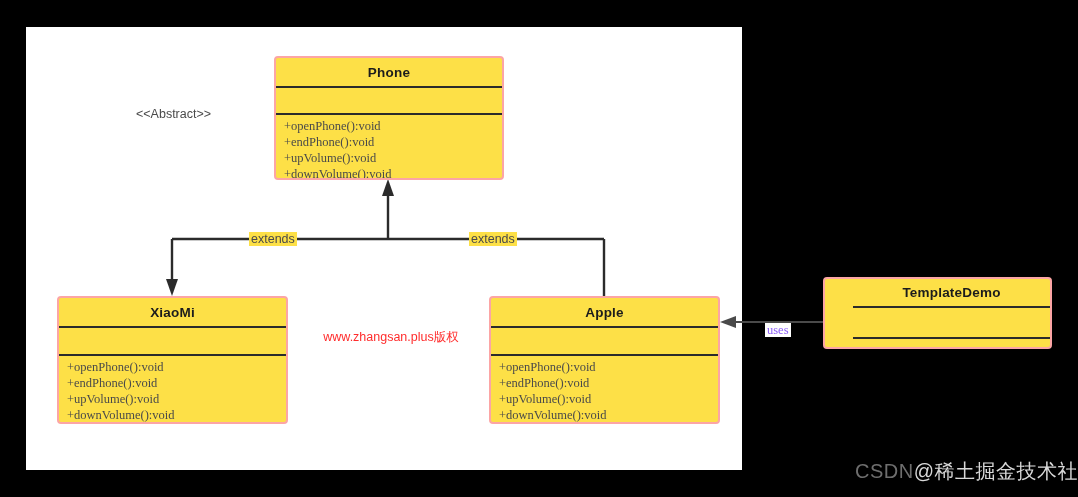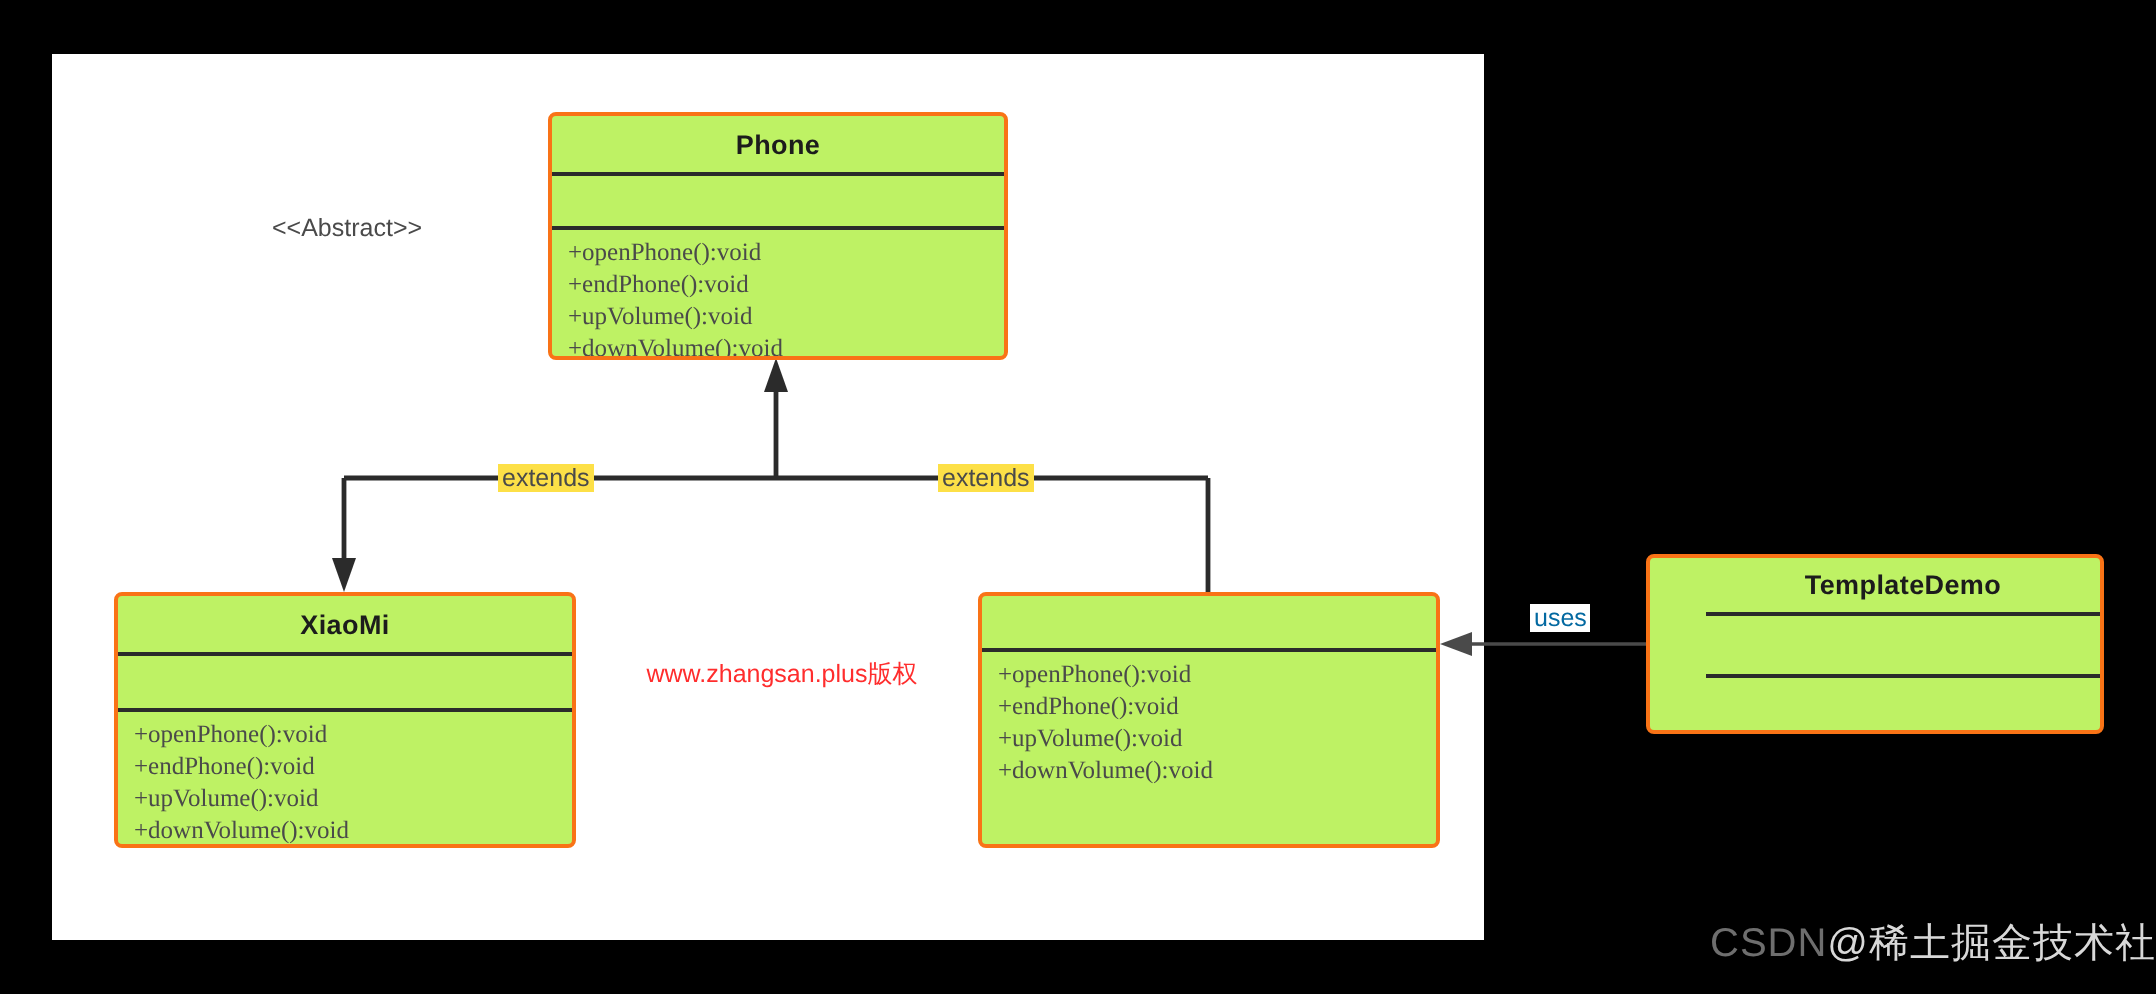--- a/index.html
+++ b/index.html
@@ -30,22 +30,22 @@
     top: 27px;
     width: 716px;
     height: 443px;
     background: #ffffff;
     box-sizing: border-box;
   }
 
   
   .uml-box {
     position: absolute;
-    background: #bef264;
-    border: 2px solid #f97316;
+    background: #fde047;
+    border: 2px solid #fca5a5;
     border-radius: 4px;
     box-sizing: border-box;
     overflow: hidden;
   }
   .uml-title {
     text-align: center;
     font-weight: bold;
     color: #1c1c1c;
     font-size: 13.5px;
     letter-spacing: .2px;
@@ -80,21 +80,21 @@
   #box-xiaomi       { left: 57px;  top: 296px; width: 231px; height: 128px; }
   #box-xiaomi .uml-title   { height: 30px; }
   #box-xiaomi .uml-attrs   { height: 28px; }
   #box-xiaomi .uml-methods { height: 66px; }
 
   #box-apple        { left: 489px; top: 296px; width: 231px; height: 128px; }
   #box-apple .uml-title   { height: 30px; }
   #box-apple .uml-attrs   { height: 28px; }
   #box-apple .uml-methods { height: 66px; }
 
-  #box-templatedemo { left: 823px; top: 277px; width: 229px; height: 90px; padding-left: 28px; }
+  #box-templatedemo { left: 823px; top: 277px; width: 229px; height: 72px; padding-left: 28px; }
   #box-templatedemo .uml-title   { height: 29px; }
   #box-templatedemo .uml-attrs   { height: 31px; }
   #box-templatedemo .uml-methods { height: 28px; }
 
   
   .stereotype {
     position: absolute;
     left: 136px;
     top: 107px;
     font-size: 12.5px;
@@ -109,23 +109,24 @@
     font-size: 12.5px;
     color: #4a4a4a;
     background: #fde047;
     padding: 0 2px;
     white-space: nowrap;
     line-height: 14px;
   }
   #label-extends-left  { left: 249px; top: 232px; }
   #label-extends-right { left: 469px; top: 232px; }
   #label-uses {
-    left: 765px; top: 302px;
+    left: 765px; top: 323px;
     background: #ffffff;
-    color: #0369a1;
+    color: #8b5cf6;
+    font-family: Liberation Serif, serif;
   }
 
   
   .watermark-red {
     position: absolute;
     left: 318px;
     top: 329px;
     width: 146px;
     text-align: center;
     color: #ff2d2d;
@@ -184,20 +185,21 @@
     <div class="uml-attrs"></div>
     <div class="uml-methods">
       <div>+openPhone():void</div>
       <div>+endPhone():void</div>
       <div>+upVolume():void</div>
       <div>+downVolume():void</div>
     </div>
   </div>
 
   <div class="uml-box" id="box-apple">
+    <div class="uml-title">Apple</div>
     <div class="uml-attrs"></div>
     <div class="uml-methods">
       <div>+openPhone():void</div>
       <div>+endPhone():void</div>
       <div>+upVolume():void</div>
       <div>+downVolume():void</div>
     </div>
   </div>
 
   <div class="uml-box" id="box-templatedemo">

